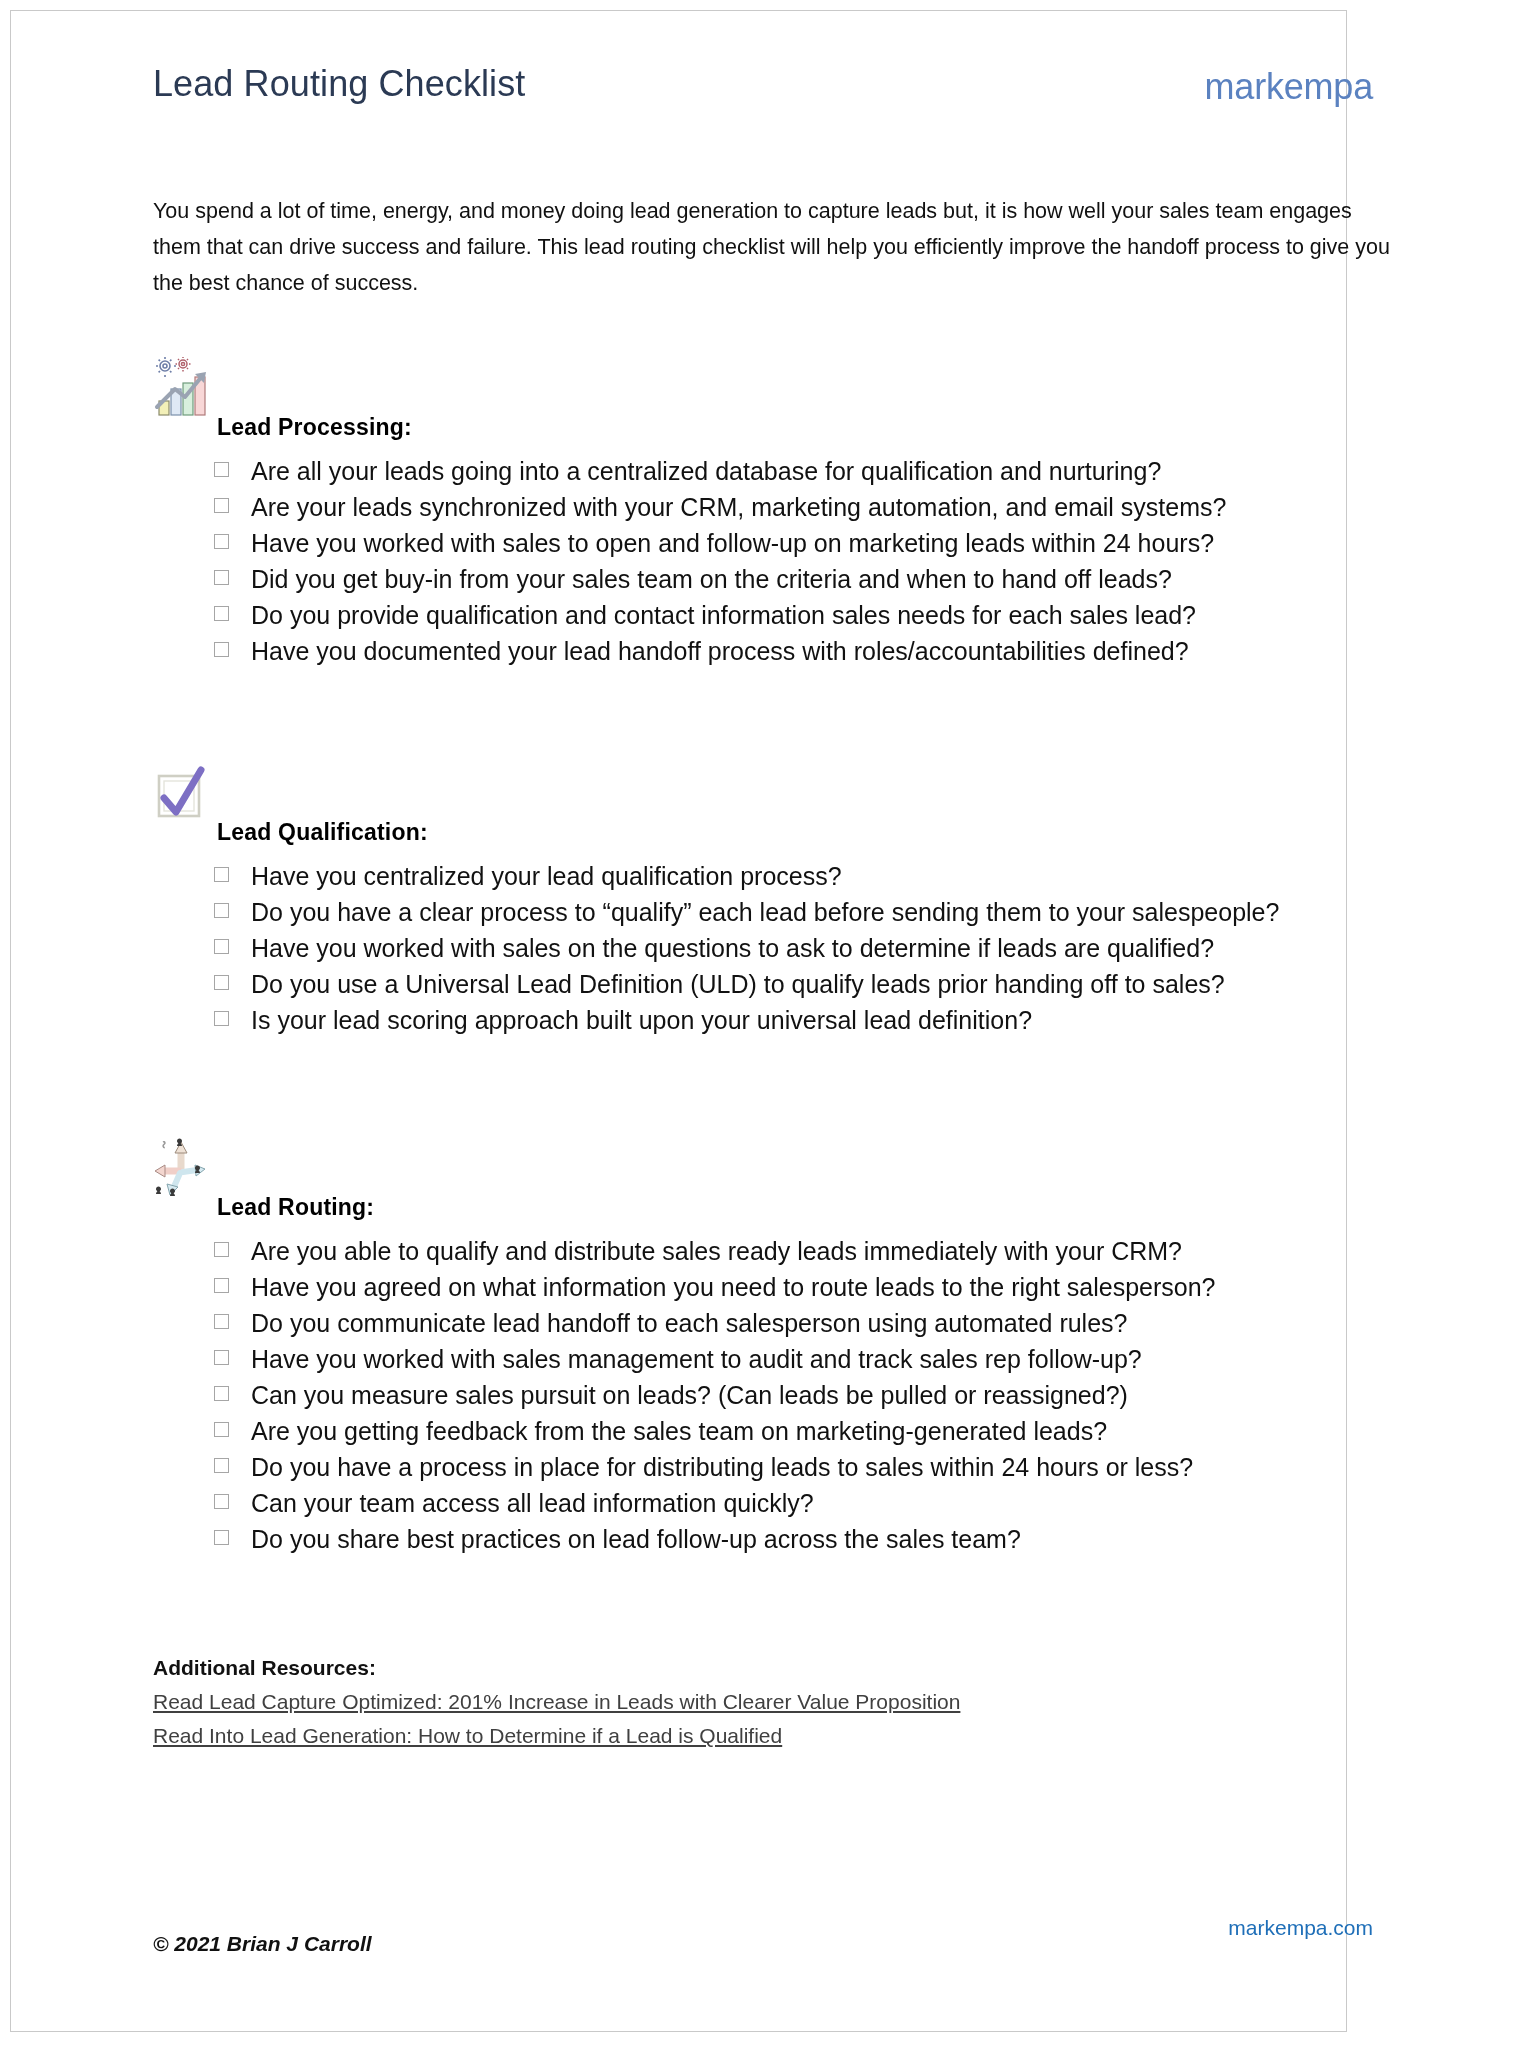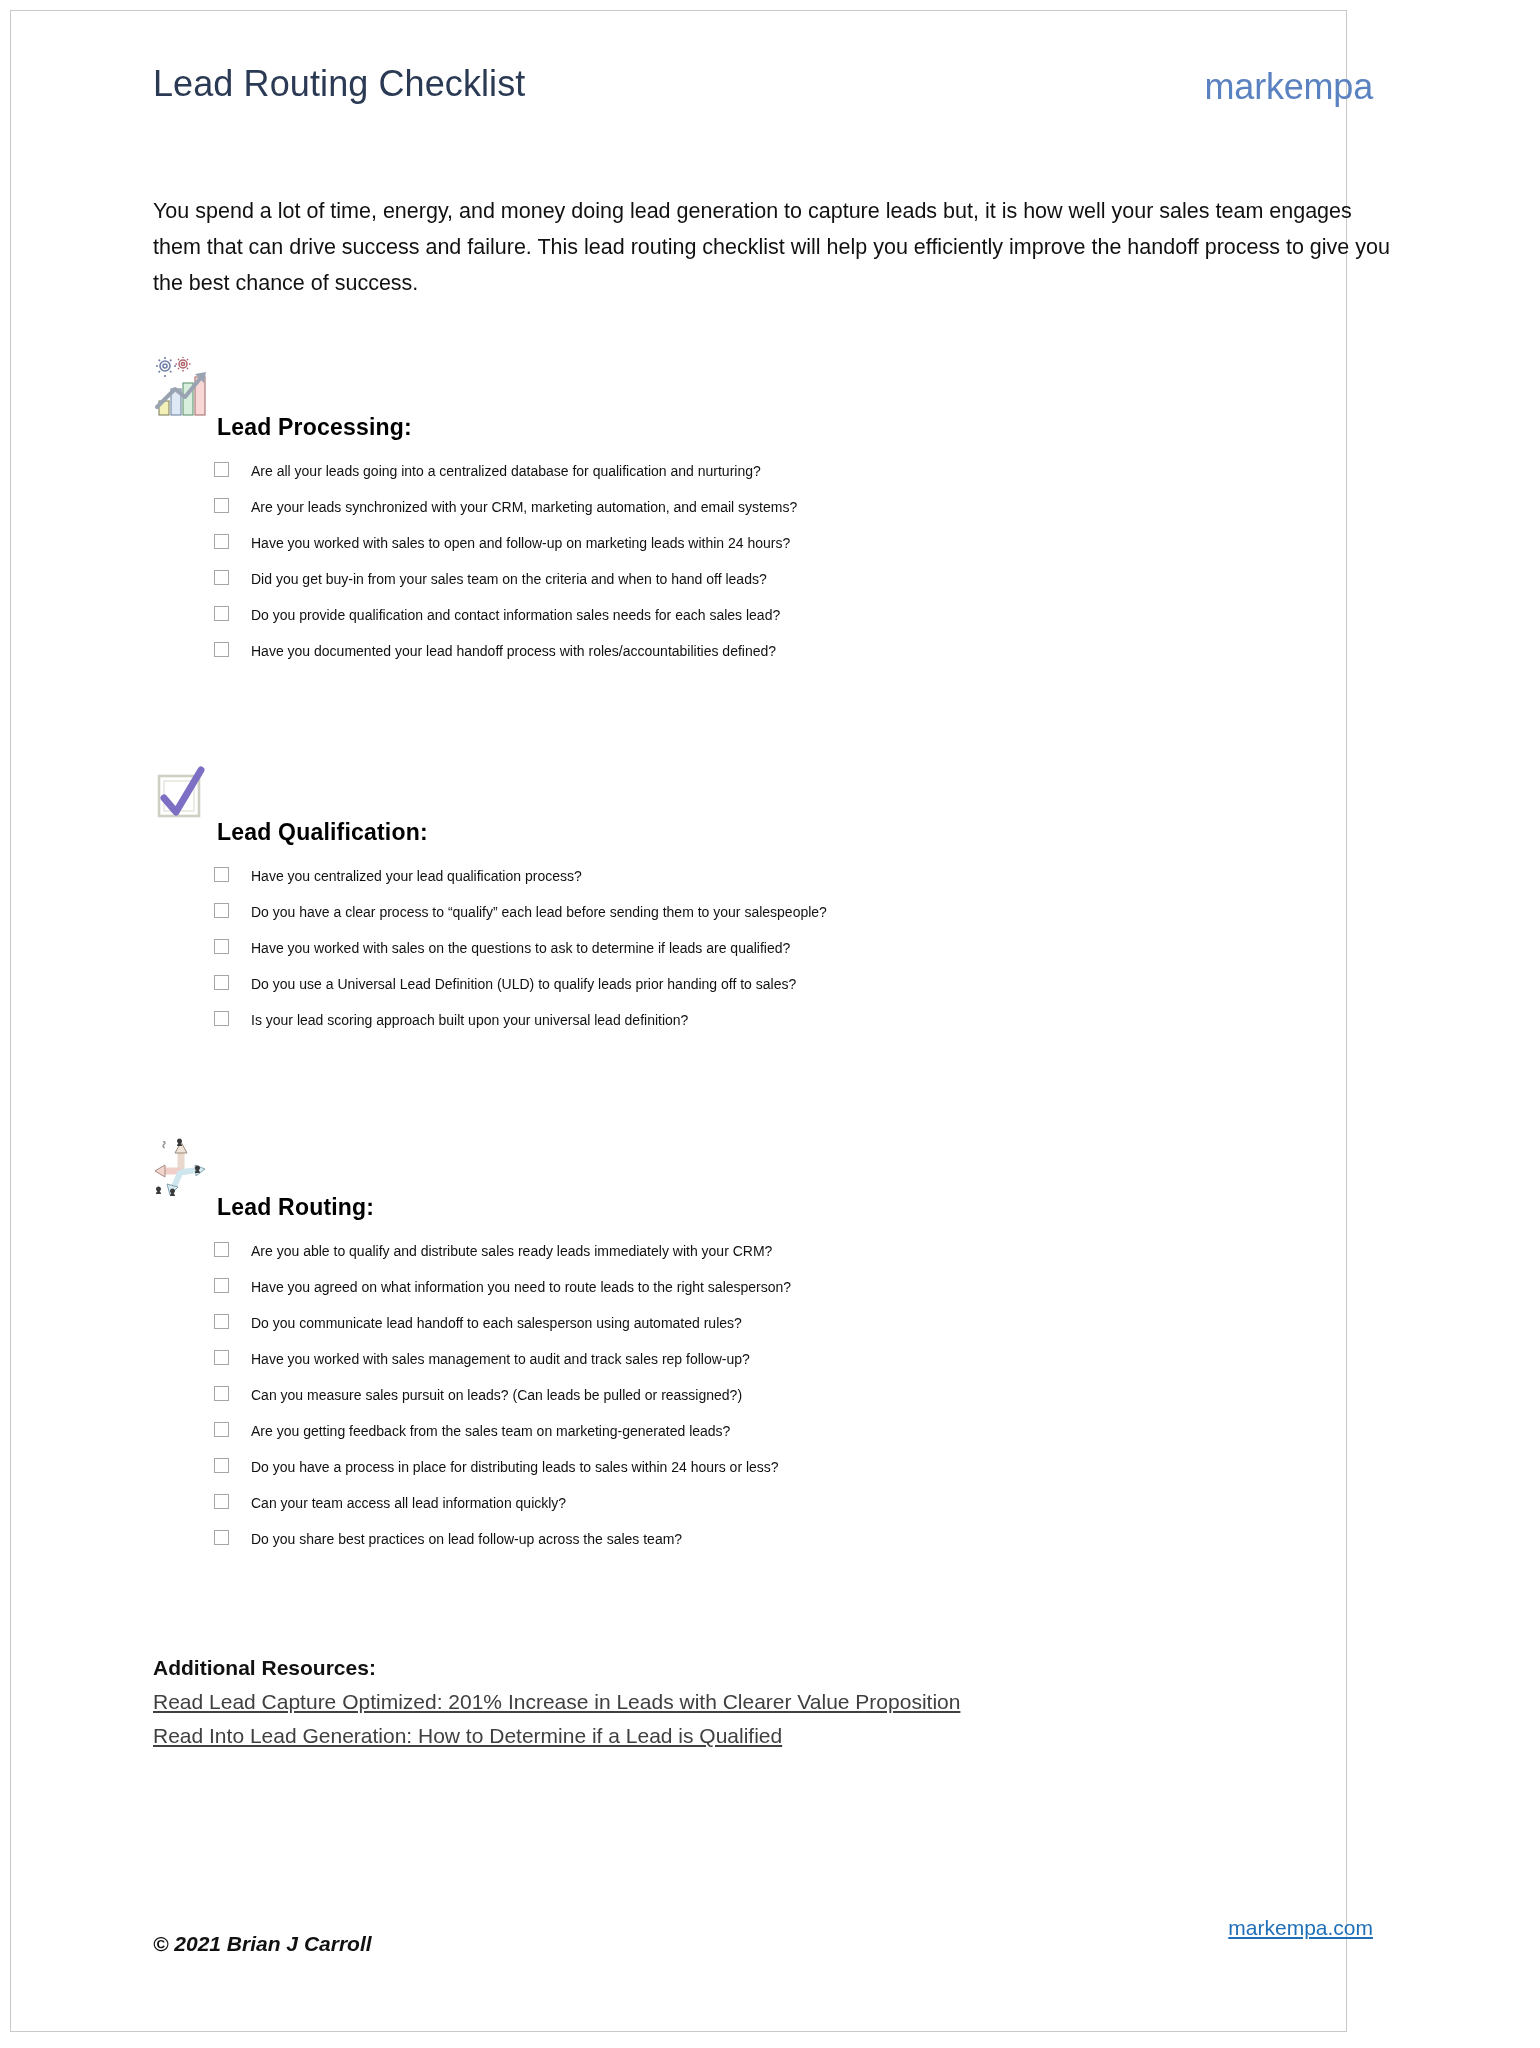--- a/index.html
+++ b/index.html
@@ -100,21 +100,21 @@
   }
 
   .items {
     position: absolute;
     left: 55px;
     width: 1190px;
   }
   .item {
     position: relative;
     padding-left: 43px;
-    font-size: 14px;
+    font-size: 25px;
     line-height: 36px;
     color: #111111;
     margin-bottom: 0px;
   }
   .checkbox {
     position: absolute;
     left: 6px;
     top: 9px;
     width: 15px;
     height: 15px;
@@ -163,21 +163,20 @@
     color: #111111;
     white-space: nowrap;
     margin-top: 16px;
   }
   .footer-link {
     position: absolute;
     right: 30px;
     top: 0;
     font-size: 21px;
     color: #1f6fb8;
-    text-decoration: underline;
     white-space: nowrap;
     cursor: pointer;
   }
 </style>
 </head>
 <body>
 
 <div class="page">
   <div class="inner">
 

